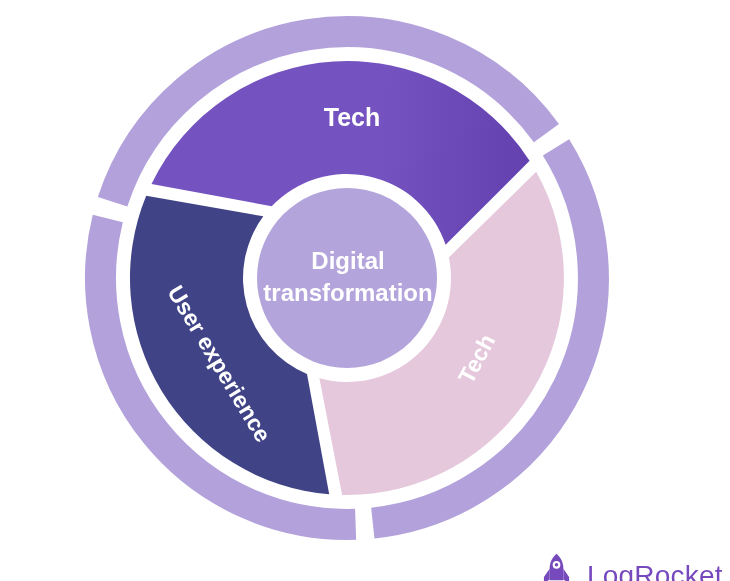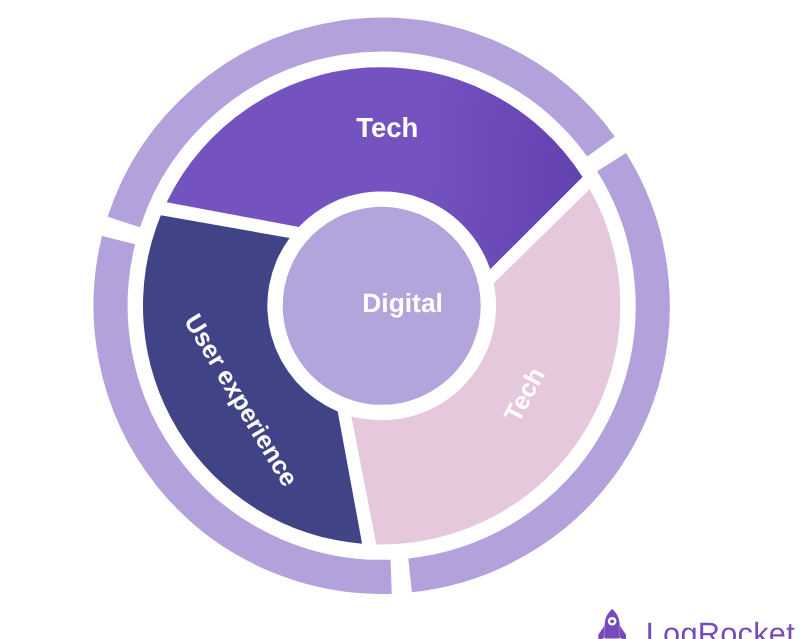--- a/index.html
+++ b/index.html
@@ -9,21 +9,21 @@
   }
   .stage svg.diagram{position:absolute;left:0;top:0;}
   .seg-label{
     position:absolute;font-weight:bold;white-space:nowrap;
     transform:translate(-50%,-50%);
   }
   .seg-label.data{left:352px;top:117px;font-size:25px;}
   .seg-label.tech{left:477px;top:359px;font-size:23px;transform:translate(-50%,-50%) rotate(-62deg);}
   .seg-label.ux{left:219px;top:364px;font-size:23px;transform:translate(-50%,-50%) rotate(59deg);}
   .center-label{
-    position:absolute;left:366px;top:277px;transform:translate(-50%,-50%);
+    position:absolute;left:348px;top:277px;transform:translate(-50%,-50%);
     font-weight:bold;font-size:24px;line-height:32px;text-align:center;white-space:nowrap;
   }
   .logo{
     position:absolute;left:541px;top:550px;height:52px;
     display:flex;align-items:center;gap:15px;
   }
   .logo-text{font-size:28px;letter-spacing:0.2px;}
 </style>
 </head>
 <body>
@@ -48,20 +48,21 @@
     </svg>
 
   <div class="seg-label data" style="color: rgb(255, 255, 255);">Tech</div>
 
   <div class="seg-label tech" style="color: rgb(255, 255, 255);">Tech</div>
 
   <div class="seg-label ux" style="color: rgb(255, 255, 255);">User experience</div>
 
   <div class="center-label" style="color: rgb(255, 255, 255);">
     <div>Digital</div>
+    <div>transformation</div>
   </div>
 
   <div class="logo">
     <svg width="31" height="46" viewBox="0 0 32 46">
       <g class="rocket-fill" fill="#764abc">
         <path d="M16 0 C10.8 4.5 8.9 10 8.9 15.5 L8.9 27.5 L23.1 27.5 L23.1 15.5 C23.1 10 21.2 4.5 16 0 Z"></path>
         <path d="M8.9 15.5 L3 24 L3 30.5 L8.9 26.5 Z"></path>
         <path d="M23.1 15.5 L29 24 L29 30.5 L23.1 26.5 Z"></path>
         <path d="M10.3 30.5 L12.9 35.2 L14.9 32.2 L16 33.8 L17.1 32.2 L19.1 35.2 L21.7 30.5 Z"></path>
         <path d="M16 33 L19.2 37.2 L16 44.5 L12.8 37.2 Z"></path>

